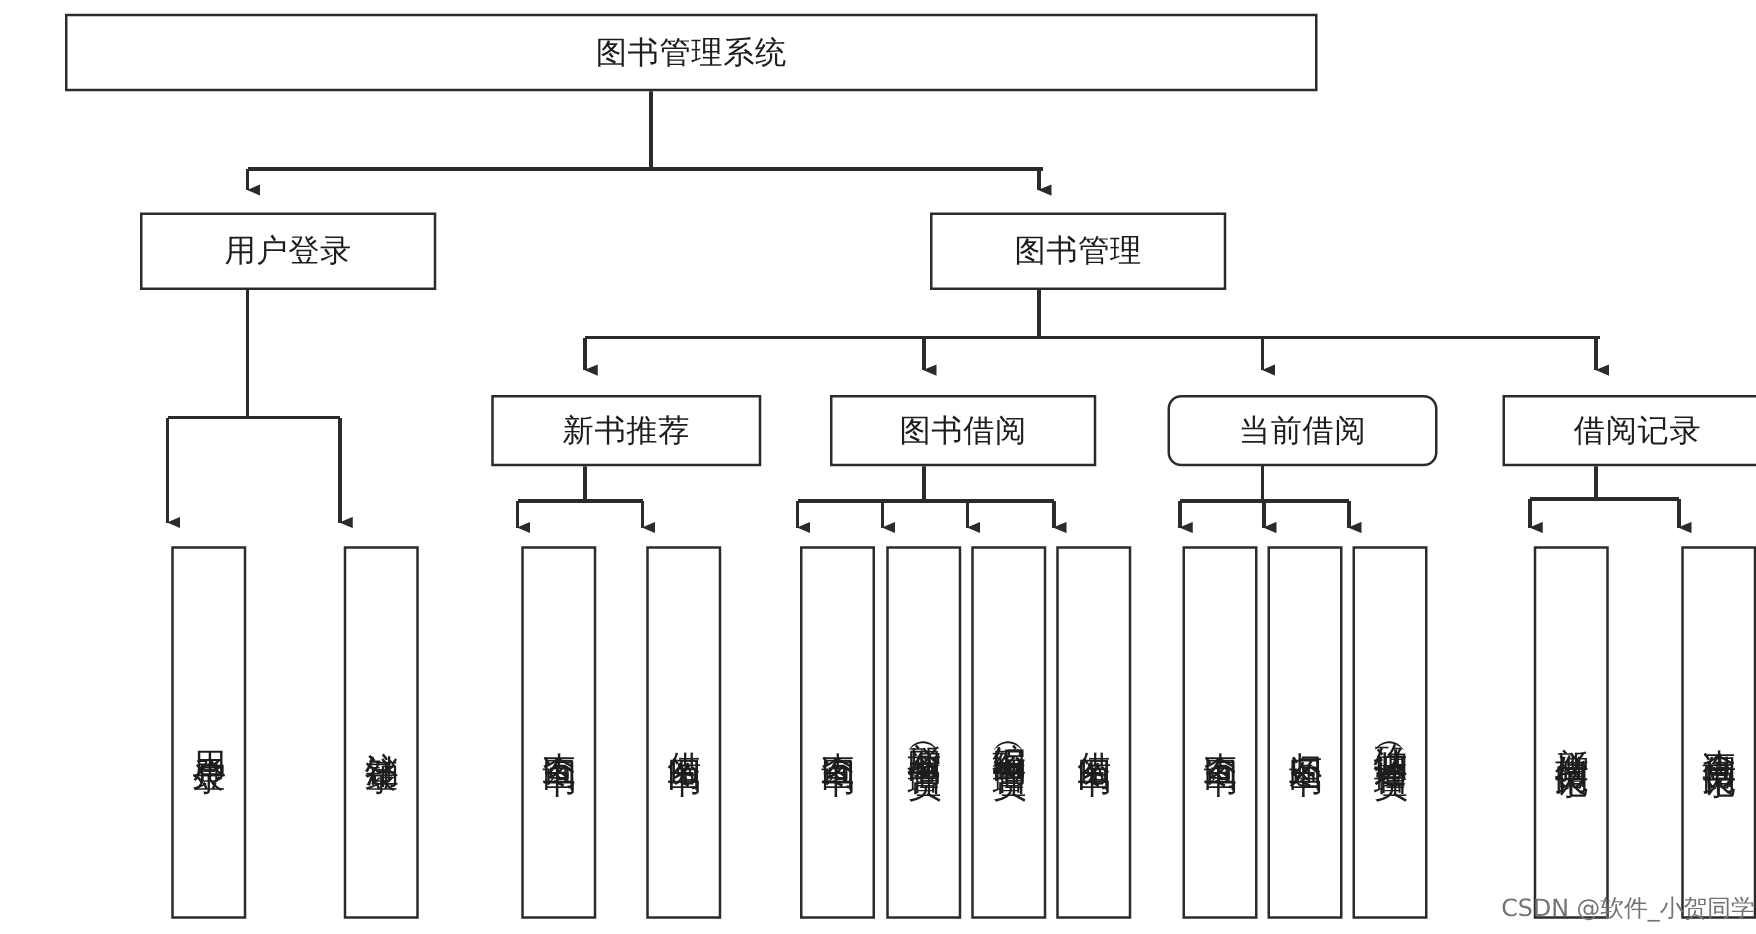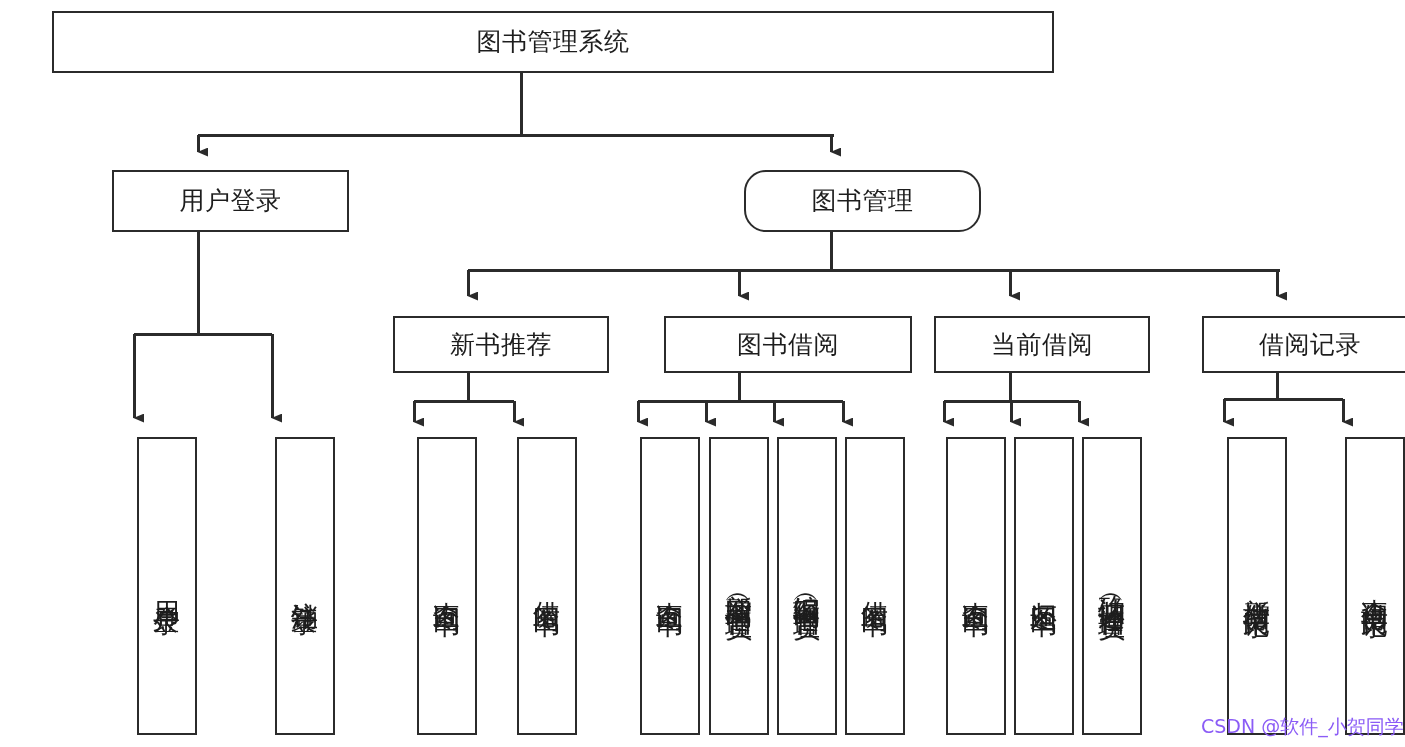--- a/index.html
+++ b/index.html
@@ -59,21 +59,21 @@
     text-orientation: upright;
     font-size: 27px;
     line-height: 1.0;
     letter-spacing: 3px;
   }
   .watermark {
     position: absolute;
     left: 1201px;
     top: 714px;
     font-size: 19px;
-    color: #8b5cf6;
+    color: #737373;
     white-space: nowrap;
     z-index: 3;
   }
 </style>
 </head>
 <body>
 
 <div id="canvas">
 
   <svg id="wires" width="1405" height="747" viewBox="0 0 1405 747">
@@ -127,33 +127,33 @@
   </svg>
 
   <div class="node horiz" style="left:20px; top:11px; width:1002px; height:62px;">
     <span class="lbl">图书管理系统</span>
   </div>
 
   <div class="node horiz" style="left:80px; top:170px; width:237px; height:62px;">
     <span class="lbl">用户登录</span>
   </div>
 
-  <div class="node horiz" style="left:712px; top:170px; width:237px; height:62px;border-radius:22px;">
+  <div class="node horiz" style="left:712px; top:170px; width:237px; height:62px;">
     <span class="lbl">图书管理</span>
   </div>
 
   <div class="node horiz" style="left:361px; top:316px; width:216px; height:57px;justify-content:center;">
     <span class="lbl">新书推荐</span>
   </div>
 
-  <div class="node horiz" style="left:632px; top:316px; width:248px; height:57px;">
+  <div class="node horiz" style="left:632px; top:316px; width:213px; height:57px;">
     <span class="lbl">图书借阅</span>
   </div>
 
-  <div class="node horiz" style="left:902px; top:316px; width:216px; height:57px;">
+  <div class="node horiz" style="left:902px; top:316px; width:216px; height:57px;border-radius:11px;">
     <span class="lbl">当前借阅</span>
   </div>
 
   <div class="node horiz" style="left:1170px; top:316px; width:216px; height:57px;">
     <span class="lbl">借阅记录</span>
   </div>
 
   <div class="node vert" style="left:105px; top:437px; width:60px; height:298px;">
     <span class="lbl">用户登录</span>
   </div>

